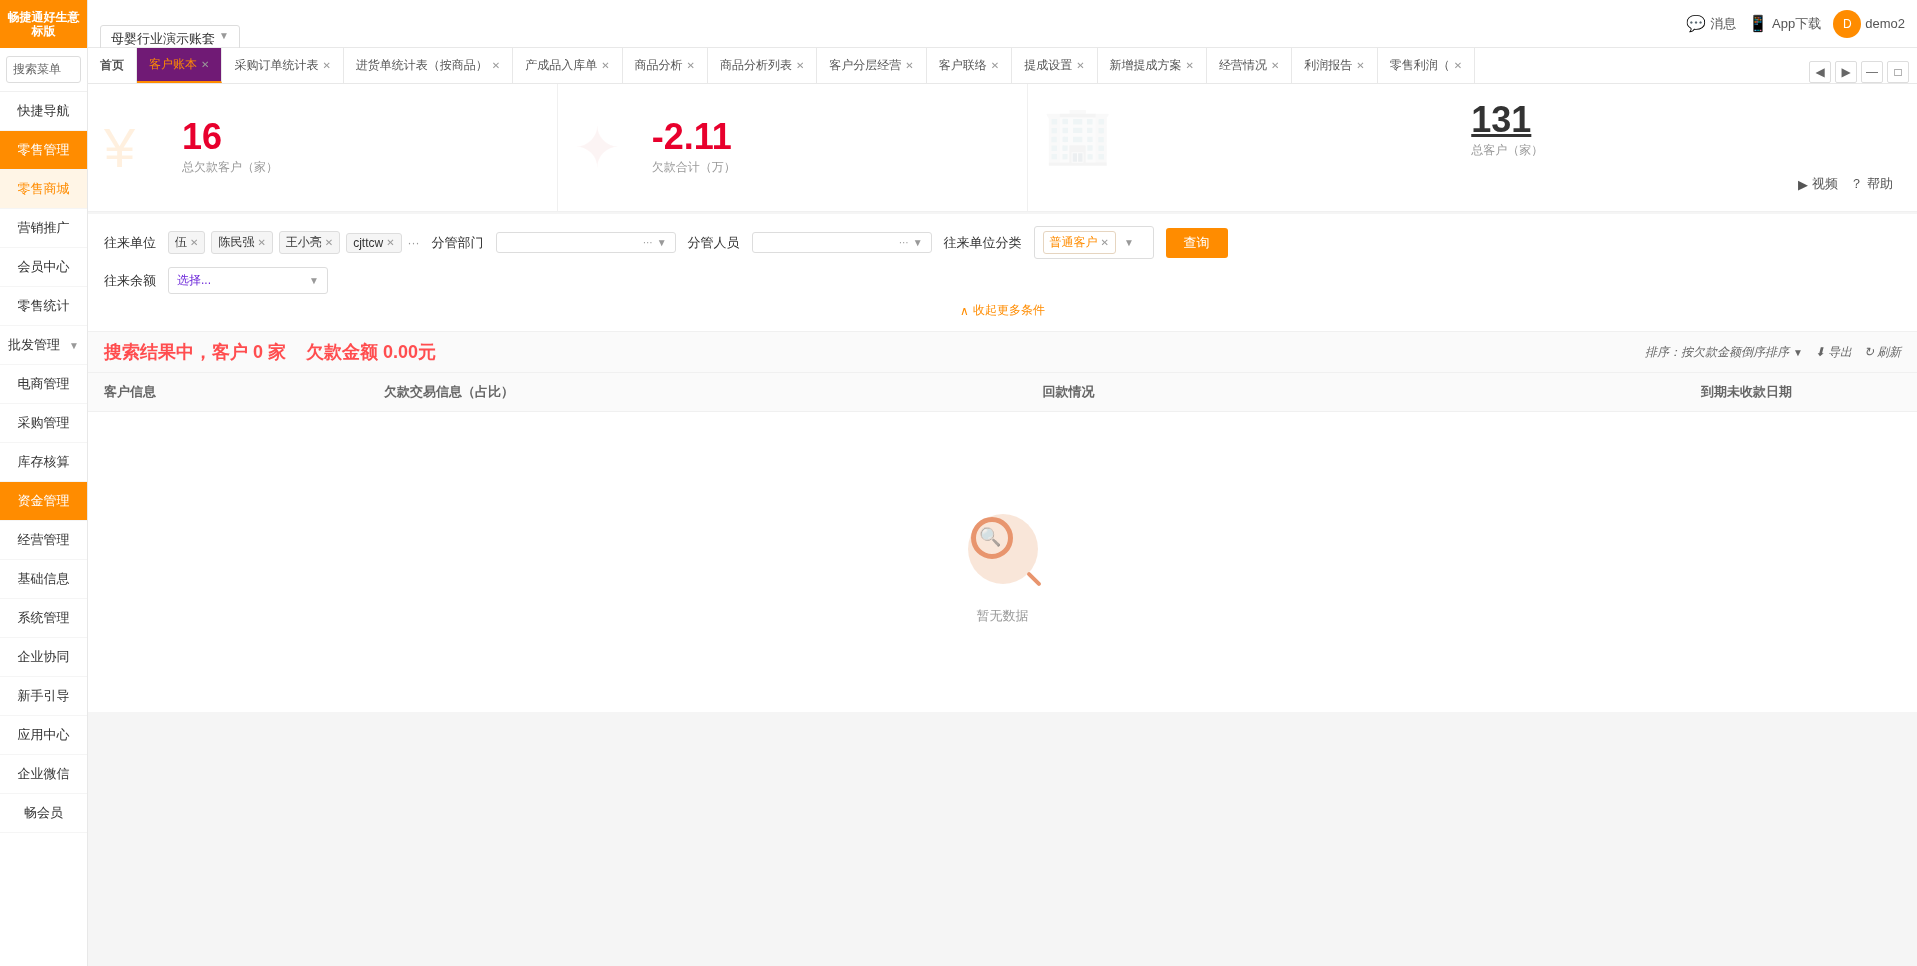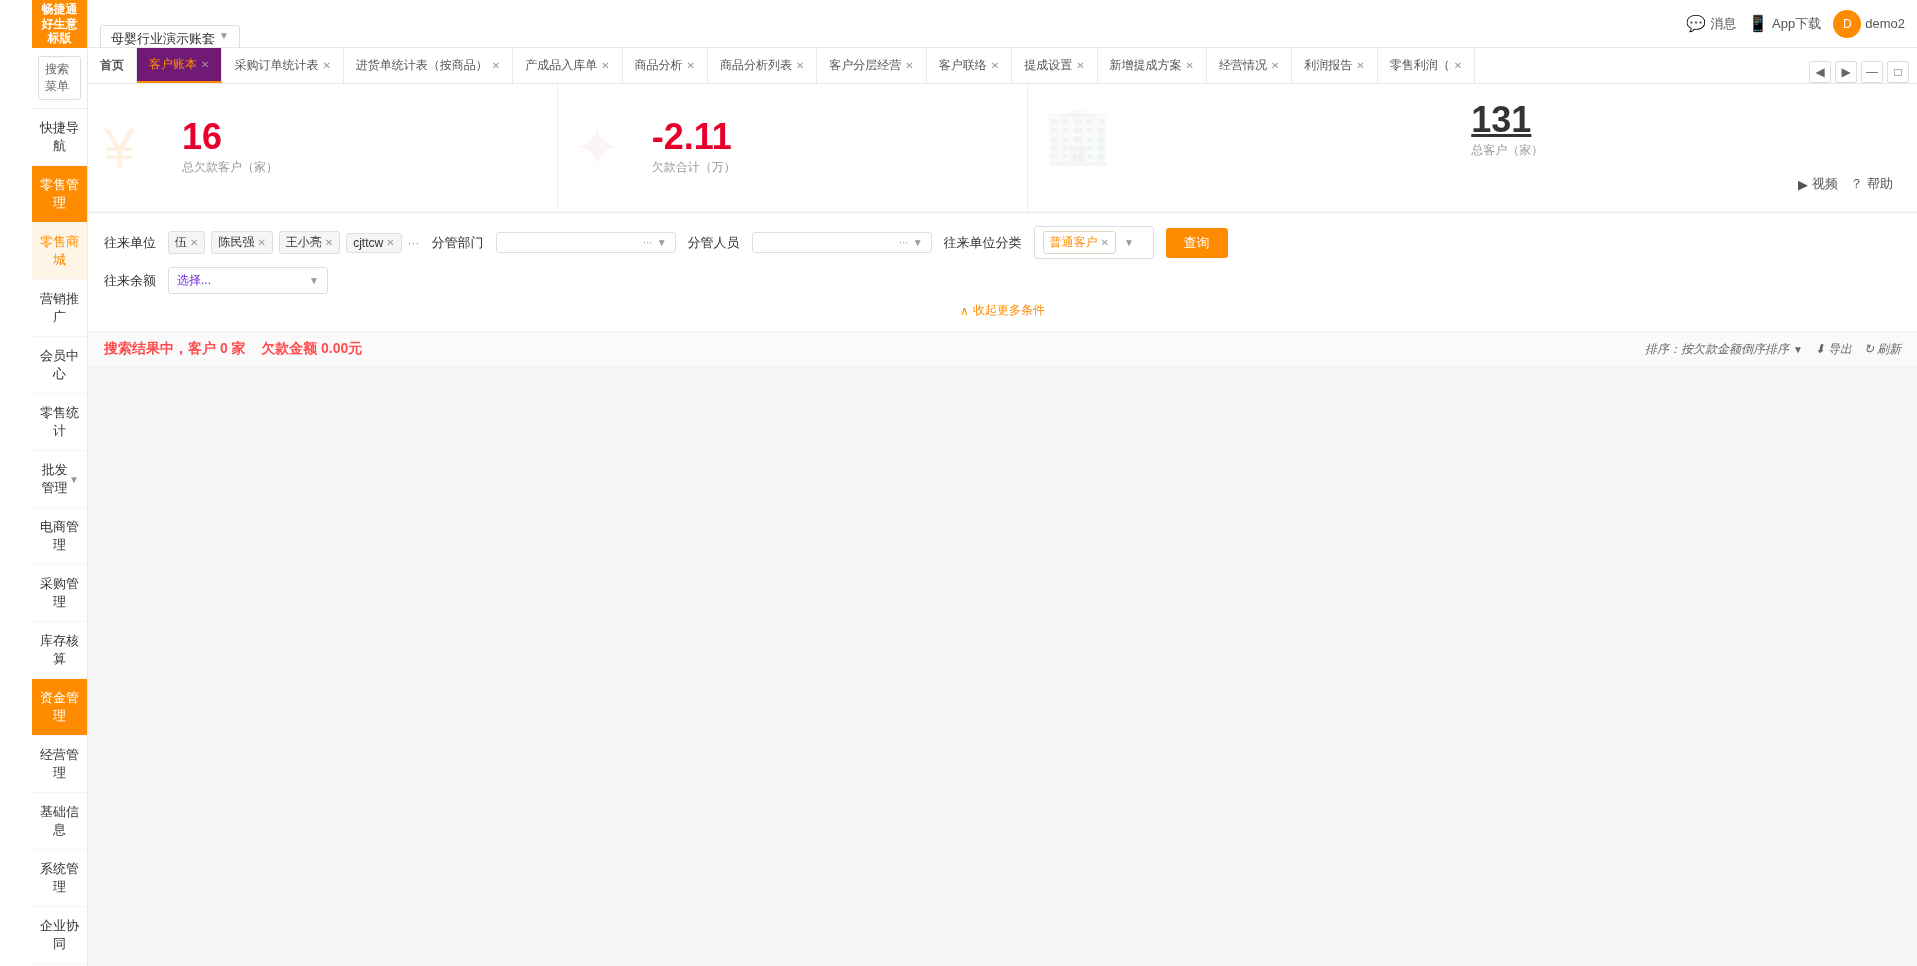--- a/index.html
+++ b/index.html
@@ -1,19 +1,19 @@
 <!DOCTYPE html>
 <html><head>
   <meta charset="utf-8">
   <style>
     * { box-sizing: border-box; margin: 0; padding: 0; }
     body { font-family: "Microsoft YaHei", "PingFang SC", sans-serif; font-size: 13px; background: #f5f5f5; color: #333; display: flex; height: 100vh; overflow: hidden; }
 
     
-    .sidebar { width: 88px; background: #fff; display: flex; flex-direction: column; border-right: 1px solid #e8e8e8; flex-shrink: 0; padding-left: 32px; }
+    .sidebar { width: 88px; background: #fff; display: flex; flex-direction: column; border-right: 1px solid #e8e8e8; flex-shrink: 0; }
     .sidebar-logo { background: #ff8c00; padding: 8px 6px; display: flex; align-items: center; justify-content: center; height: 48px; }
     .sidebar-logo-text { color: #fff; font-size: 12px; font-weight: bold; text-align: center; line-height: 1.2; }
     .sidebar-search { padding: 8px 6px; border-bottom: 1px solid #f0f0f0; }
     .sidebar-search-btn { width: 100%; background: none; border: 1px solid #ddd; border-radius: 3px; padding: 4px 6px; font-size: 12px; color: #666; cursor: pointer; text-align: left; }
     .sidebar-nav-item { padding: 10px 6px; text-align: center; font-size: 13px; color: #333; cursor: pointer; border-bottom: 1px solid #f5f5f5; }
     .sidebar-nav-item.active { background: #ff8c00; color: #fff; }
     .sidebar-nav-item.active-sub { background: #fff5e6; color: #ff8c00; }
     .sidebar-nav-item.has-arrow { display: flex; align-items: center; justify-content: space-between; padding: 10px 8px; }
     .sidebar-nav-item .arrow { font-size: 10px; color: #999; }
 
@@ -59,21 +59,21 @@
     .filter-tag-close { color: #999; cursor: pointer; font-size: 10px; }
     .filter-more { color: #999; font-size: 12px; cursor: pointer; }
     .filter-select { display: flex; align-items: center; gap: 4px; border: 1px solid #ddd; border-radius: 3px; padding: 4px 8px; font-size: 12px; color: #333; cursor: pointer; min-width: 120px; }
     .filter-select .placeholder { color: #6d28d9; }
     .filter-select-wide { min-width: 180px; }
     .collapse-btn { display: flex; align-items: center; gap: 4px; color: #ff8c00; font-size: 12px; cursor: pointer; }
     .query-btn { background: #ff8c00; color: #fff; border: none; border-radius: 3px; padding: 6px 18px; font-size: 13px; cursor: pointer; }
 
     
     .result-info { background: #fafafa; padding: 8px 16px; display: flex; align-items: center; justify-content: space-between; border-bottom: 1px solid #f0f0f0; }
-    .result-text { font-size: 14px; color: #333; text-align: center; }
+    .result-text { font-size: 18px; color: #333; text-align: center; }
     .result-text span { color: #ff4d4f; font-weight: bold; }
     .result-actions { display: flex; align-items: center; gap: 12px; font-size: 12px; color: #666; font-style: italic; }
     .sort-select { display: flex; align-items: center; gap: 4px; cursor: pointer; color: #666; }
     .action-btn { display: flex; align-items: center; gap: 3px; cursor: pointer; color: #666; }
 
     
     .table-container { background: #fff; }
     .table-header { display: grid; grid-template-columns: 280px 1fr 1fr 200px; padding: 10px 16px; background: #fafafa; border-bottom: 1px solid #f0f0f0; font-size: 13px; color: #666; font-weight: bold; }
     .table-body { min-height: 300px; display: flex; align-items: center; justify-content: center; flex-direction: column; padding: 60px 0; }
     .empty-text { font-size: 13px; color: #999; }
@@ -373,15 +373,37 @@
           <span>⬇</span>
           <span>导出</span>
         </div>
         <div class="action-btn">
           <span>↻</span>
           <span>刷新</span>
         </div>
       </div>
     </div>
 
+    <div class="table-container">
+      <div class="table-header">
+        <div>客户信息</div>
+        <div>欠款交易信息（占比）</div>
+        <div>回款情况</div>
+        <div>到期未收款日期</div>
+      </div>
+      <div class="table-body">
+
+        <div class="empty-illustration">
+          <div style="position:relative;width:100px;height:100px;">
+            <div style="width:70px;height:70px;border-radius:50%;background:#f0c0a0;opacity:0.4;position:absolute;top:15px;left:15px;"></div>
+            <div style="width:42px;height:42px;border-radius:50%;border:5px solid #e8956e;position:absolute;top:18px;left:18px;"></div>
+            <div style="width:18px;height:4px;background:#e8956e;position:absolute;bottom:18px;right:10px;transform:rotate(45deg);border-radius:2px;"></div>
+            <div style="position:absolute;top:22px;left:22px;width:32px;height:32px;display:flex;align-items:center;justify-content:center;opacity:0.5;">
+              <span style="font-size:18px;color:#c87040;">🔍</span>
+            </div>
+          </div>
+        </div>
+        <div class="empty-text">暂无数据</div>
+      </div>
+    </div>
 
   </div>
 </div>
 
 </body></html>

